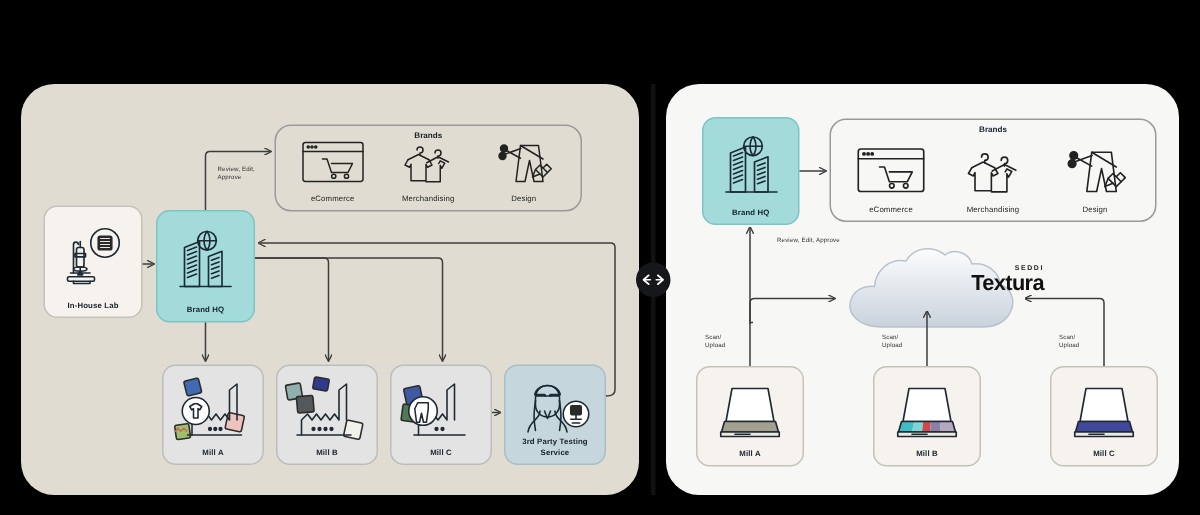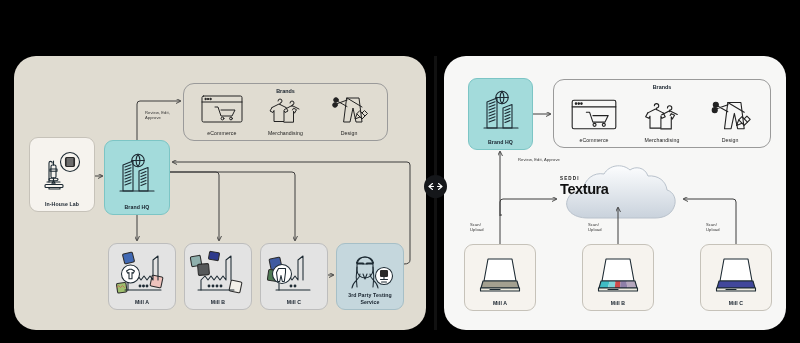--- a/index.html
+++ b/index.html
@@ -42,21 +42,21 @@
   
   #divider-line{position:absolute;left:434px;top:56px;width:2.5px;height:274px;
                 background:#111;}
   #divider-handle{position:absolute;left:424px;top:175px;width:23px;height:23px;
                   border-radius:50%;background:#15171a;display:flex;
                   align-items:center;justify-content:center;gap:2px;}
   #divider-handle svg{display:block;}
 
   
   #textura-cloud{position:absolute;left:560px;top:160px;width:120px;height:64px;}
-  #textura-cloud .txt{position:absolute;left:0;top:16px;width:120px;text-align:left;}
+  #textura-cloud .txt{position:absolute;left:16px;top:16px;width:120px;text-align:right;}
   #textura-cloud .brand{font-size:4.6px;font-weight:bold;color:#1a1a1a;letter-spacing:1.1px;}
   #textura-cloud .name{font-size:14.5px;font-weight:bold;color:#111;letter-spacing:-.4px;
                        line-height:1;margin-top:1px;}
 </style>
 </head>
 <body>
 
 <div class="stage">
 
   <div class="panel" id="panel-before"></div>

